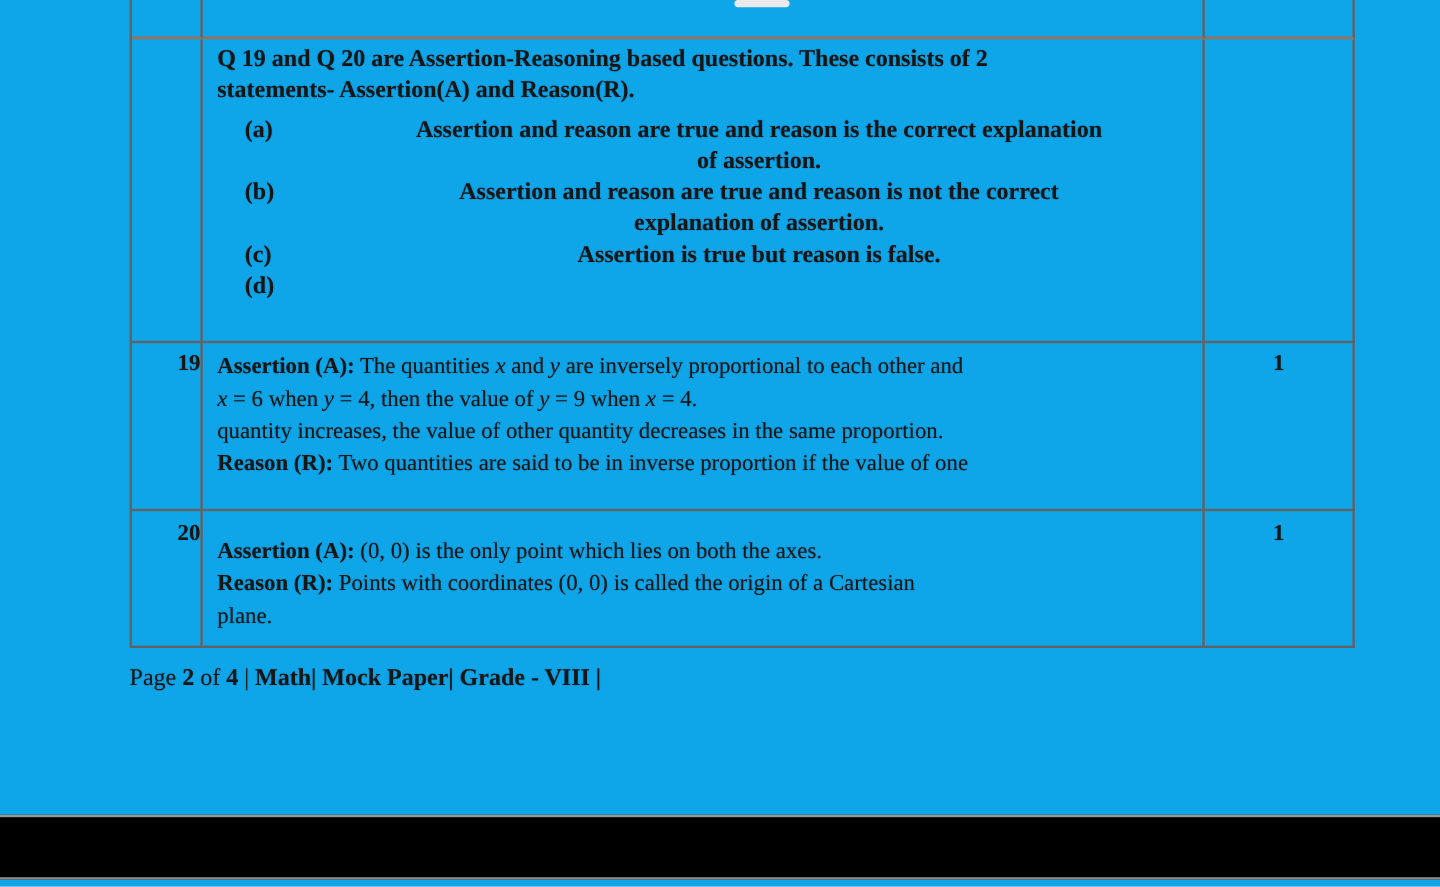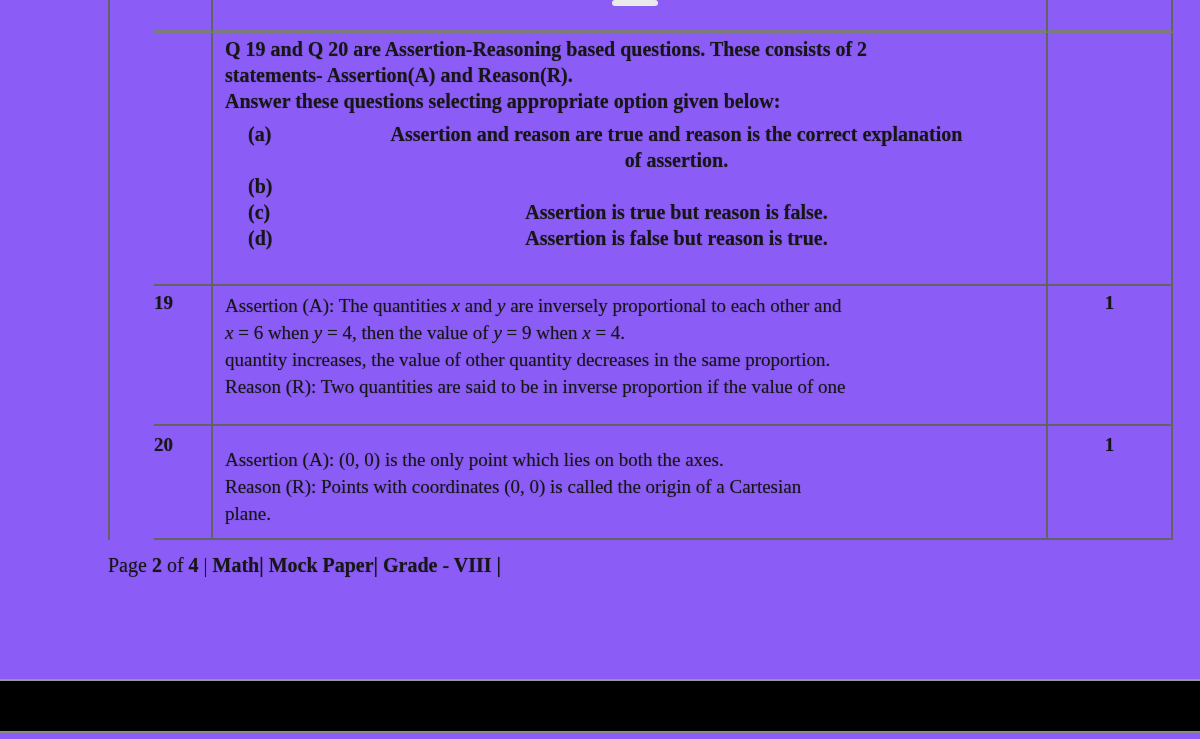--- a/index.html
+++ b/index.html
@@ -1,19 +1,19 @@
 <!DOCTYPE html>
 <html><head>
 <meta charset="utf-8">
 <style>
   * { margin:0; padding:0; box-sizing:border-box; }
   html,body { background:#ffffff; }
   .canvas {
     position:relative; width:1200px; height:739px; overflow:hidden;
-    background:#8b5cf6;
+    background:#0ea5e9;
     font-family:"Liberation Serif","DejaVu Serif",serif;
     color:#161616;
   }
   .blurtext { text-shadow:0 0 1px rgba(20,20,20,0.45); }
 
   
   .smudge {
     position:absolute; left:612px; top:0; width:46px; height:6px;
     background:#eaeaea; border-radius:3px;
   }
@@ -22,21 +22,21 @@
   .exam-table {
     position:absolute; left:108px; top:0; width:1019px;
     border-left:2px solid #636363;
   }
   .trow { display:flex; width:100%; }
   .cell {
     border-right:2px solid #636363;
     border-bottom:2px solid #636363;
     overflow:hidden;
   }
-  .col-num     { width:59px;  flex:0 0 59px;  text-align:left;margin-left:44px; }
+  .col-num     { width:59px;  flex:0 0 59px;  text-align:right; }
   .col-content { width:835px; flex:0 0 835px; }
   .col-marks   { width:125px; flex:0 0 125px; text-align:center; }
 
   .row-partial .cell { height:33px; border-bottom:3px solid #7b7b7b; }
   .row-instr   .cell { height:253px; }
   .row-q19     .cell { height:140px; }
   .row-q20     .cell { height:114px; }
 
   .instr-body {
     padding:3px 10px 0 12px;
@@ -45,21 +45,21 @@
   .options { margin-top:7px; }
   .option { display:flex; }
   .opt-label { width:69px; margin-left:23px; flex:0 0 69px; }
   .opt-text { flex:1;text-align:center; }
 
   .q-body {
     padding:6px 14px 0 12px;
     font-size:19px; line-height:27px;
   }
   .row-q20 .q-body { padding-top:20px; }
-  .q-body b { font-weight:normal; }
+  .q-body b { font-weight:bold; }
   .q-body i { font-style:italic; }
 
   .qnum { padding-top:6px; font-weight:bold; font-size:19px; }
   .row-q20 .qnum { padding-top:8px; }
   .qmarks { padding-top:6px; font-weight:bold; font-size:19px; }
   .row-q20 .qmarks { padding-top:8px; }
 
   
   .page-footer {
     position:absolute; left:108px; top:552px;
@@ -90,43 +90,43 @@
       <div class="cell col-content"></div>
       <div class="cell col-marks"></div>
     </div>
 
     <div class="trow row-instr">
       <div class="cell col-num"></div>
       <div class="cell col-content">
         <div class="instr-body">
           <div>Q 19 and Q 20 are Assertion-Reasoning based questions. These consists of 2</div>
           <div>statements- Assertion(A) and Reason(R).</div>
-          <div>Answer these questions selecting appropriate option given below:</div>
           <div class="options">
             <div class="option">
               <span class="opt-label">(a)</span>
               <span class="opt-text">
                 <div>Assertion and reason are true and reason is the correct explanation</div>
                 <div>of assertion.</div>
               </span>
             </div>
             <div class="option">
               <span class="opt-label">(b)</span>
+              <span class="opt-text">
+                <div>Assertion and reason are true and reason is not the correct</div>
+                <div>explanation of assertion.</div>
+              </span>
             </div>
             <div class="option">
               <span class="opt-label">(c)</span>
               <span class="opt-text">
                 <div>Assertion is true but reason is false.</div>
               </span>
             </div>
             <div class="option">
               <span class="opt-label">(d)</span>
-              <span class="opt-text">
-                <div>Assertion is false but reason is true.</div>
-              </span>
             </div>
           </div>
         </div>
       </div>
       <div class="cell col-marks"></div>
     </div>
 
     <div class="trow row-q19">
       <div class="cell col-num qnum">19</div>
       <div class="cell col-content">

